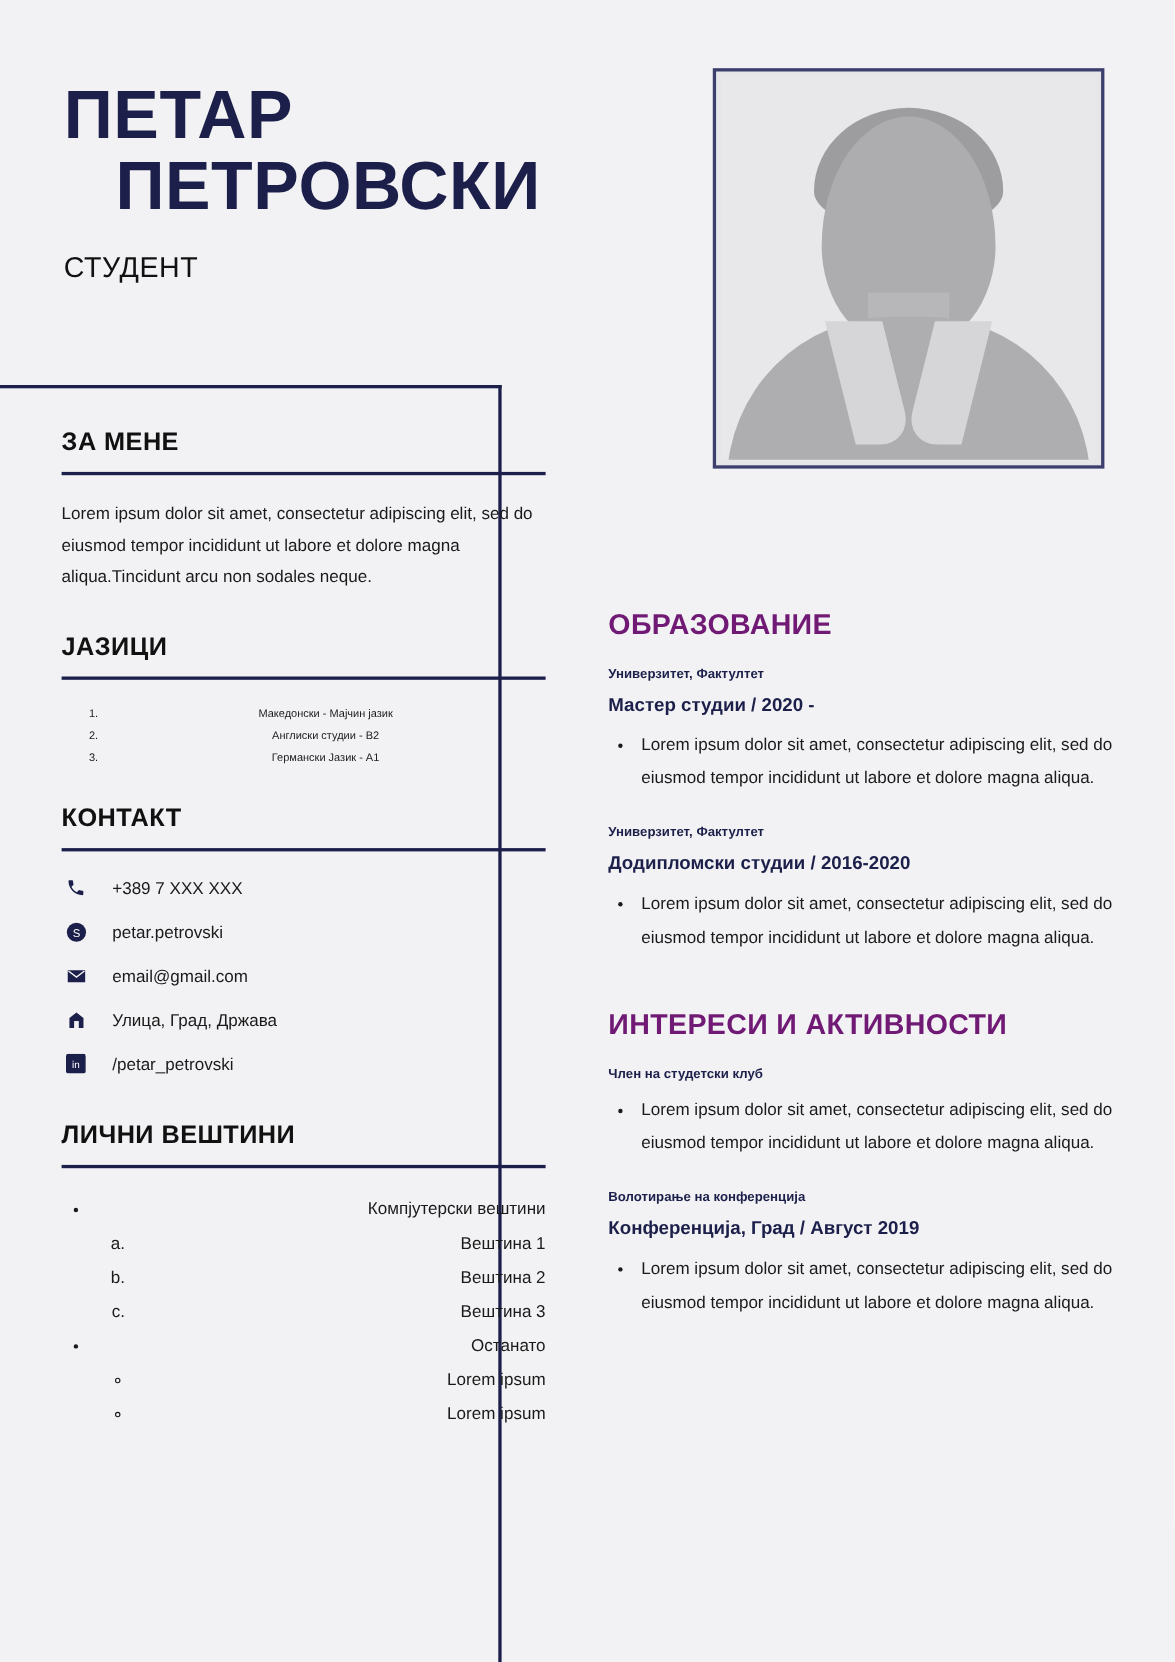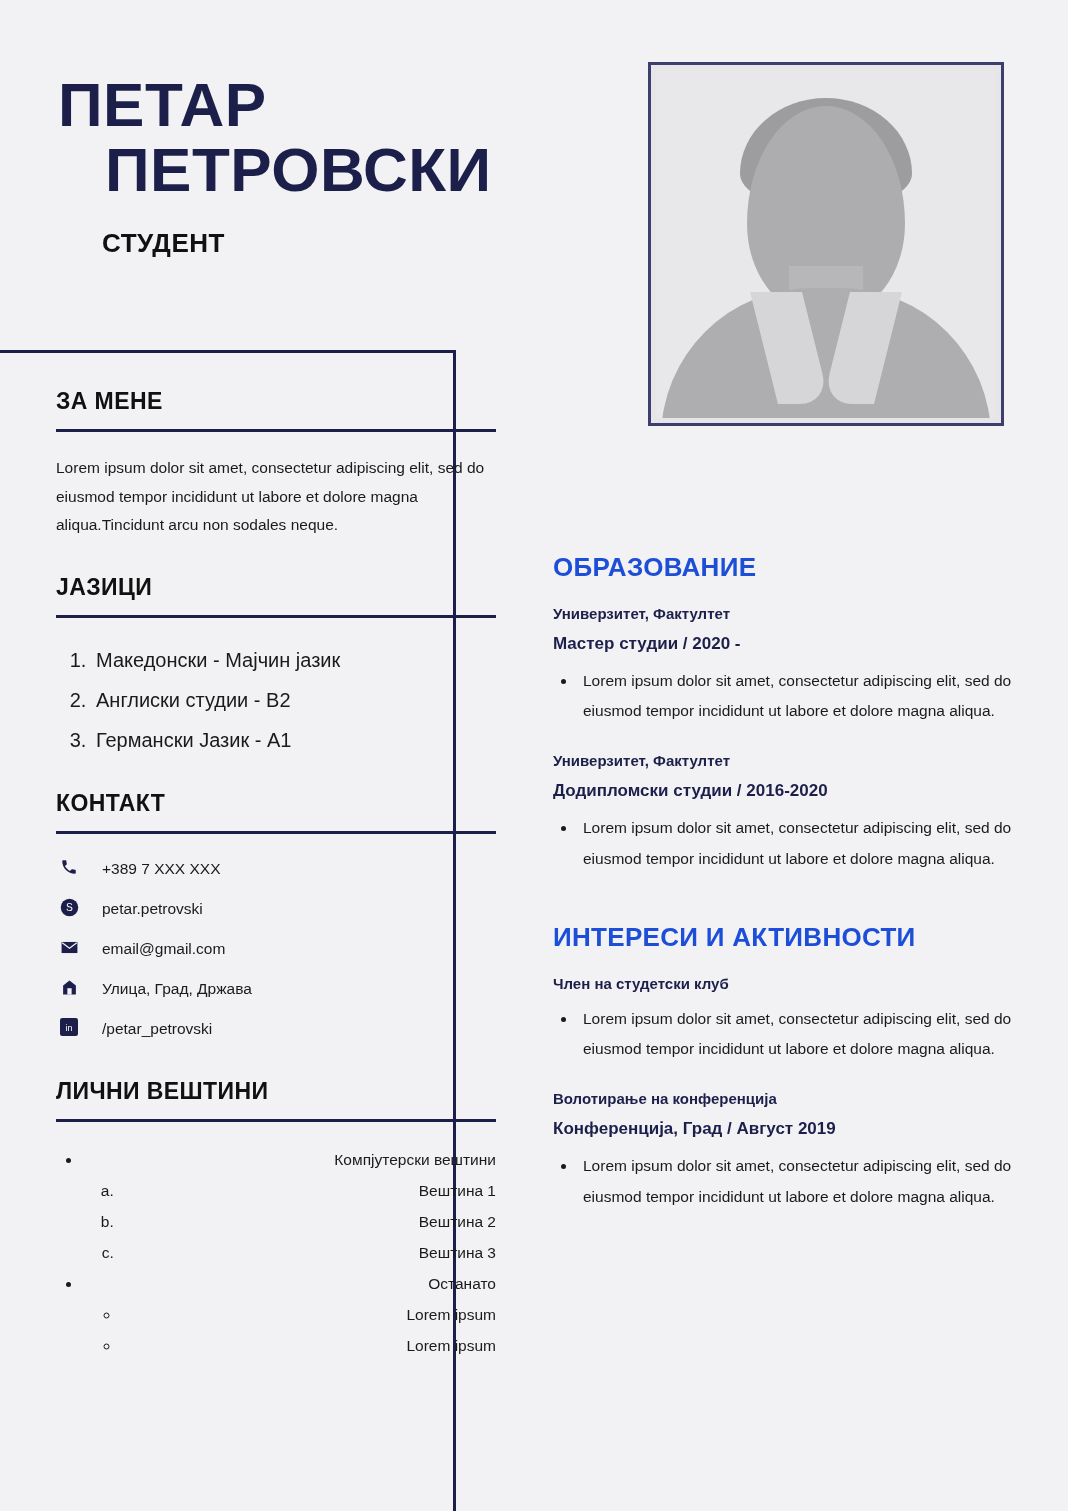--- a/index.html
+++ b/index.html
@@ -29,24 +29,23 @@
     line-height: 1.05;
     font-weight: bold;
     color: #1c1f4a;
     letter-spacing: 0.5px;
     margin: 0;
   }
   .name .line2 { display: block; margin-left: 47px; }
   .role {
     margin-top: 26px;
     font-size: 26px;
-    font-weight: bold;
+    font-weight: normal;
     color: #111111;
     letter-spacing: 0.5px;
-    margin-left: 44px;
   }
 
   
   .photo-frame {
     position: absolute;
     left: 648px;
     top: 62px;
     width: 350px;
     height: 358px;
     border: 3px solid #3c3f6e;
@@ -160,37 +159,38 @@
   }
   .sec-underline {
     height: 3px;
     background: #1c1f4a;
     margin-top: 14px;
     margin-bottom: 22px;
   }
   .sec-title-right {
     font-size: 26px;
     font-weight: bold;
-    color: #1d4ed8;
+    color: #701a75;
     letter-spacing: 0.3px;
     margin: 0 0 22px 0;
   }
 
   .body-text {
     font-size: 15.5px;
     line-height: 1.85;
     color: #1a1a1a;
   }
 
   
   ol.lang-list {
     margin: 0;
     padding-left: 36px;
-    font-size: 20px;
+    font-size: 10px;
     line-height: 2.0;
+    text-align: center;
   }
   ol.lang-list li { padding-left: 4px; }
 
   ul.skills {
     margin: 0;
     padding-left: 26px;
     font-size: 15.5px;
     line-height: 2.0;
     text-align: right;
   }
@@ -223,21 +223,21 @@
   }
   .contact-text {
     font-size: 15.5px;
     margin-left: 20px;
     color: #1a1a1a;
   }
 
   
   .entry { margin-bottom: 26px; }
   .entry-title {
-    font-size: 15px;
+    font-size: 12px;
     font-weight: bold;
     color: #1c1f4a;
     margin-bottom: 12px;
   }
   .entry-sub {
     font-size: 17px;
     font-weight: bold;
     color: #1c1f4a;
     margin-bottom: 12px;
   }

